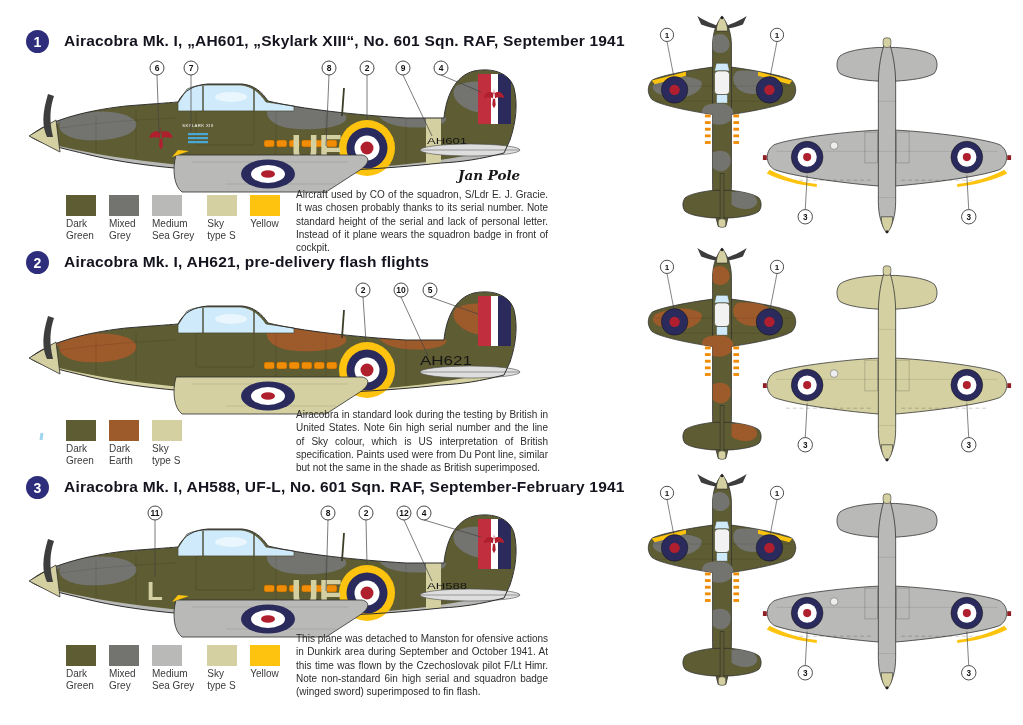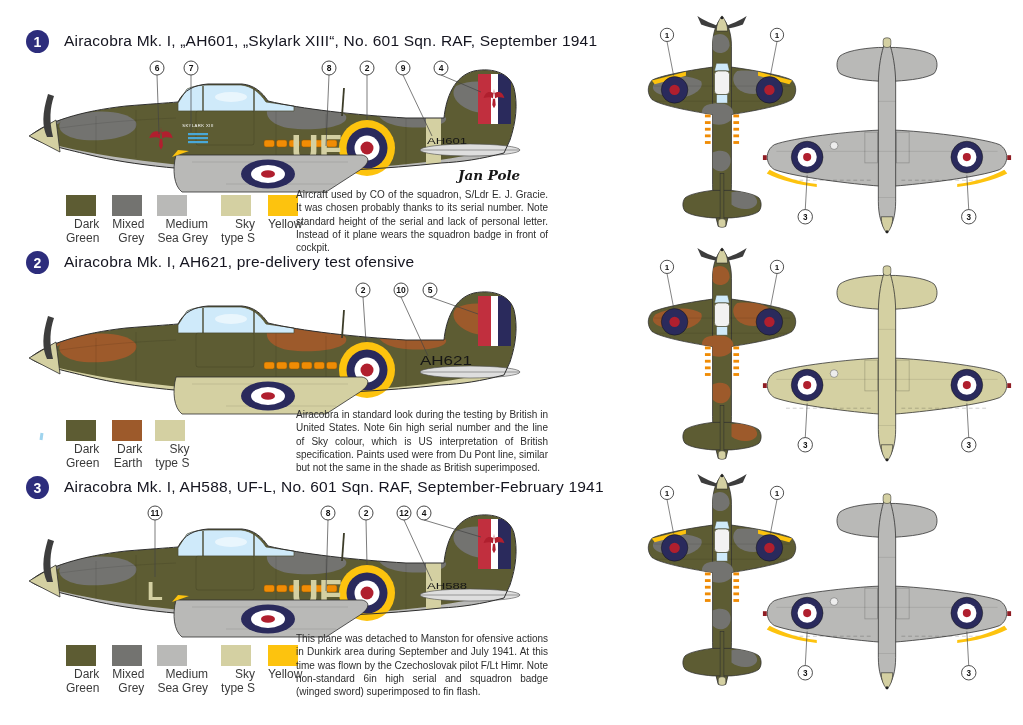--- a/index.html
+++ b/index.html
@@ -1,25 +1,25 @@
 <!DOCTYPE html>
 <html style="--darkGreen: #5d5c33; --mixedGrey: #737370; --mediumSeaGrey: #b9b9b7; --skyTypeS: #d4d0a2; --yellow: #fdc30e; --darkEarth: #9d5a2b; --roundelBlue: #2a2a5c; --roundelRed: #b01f2e; --flashRed: #c12f3e; --badgeNavy: #2d2d7c; --canopyBlue: #cfeafa; --exhaustOrange: #f08c05; --stripeBlue: #49a8d8;"><head>
 <meta charset="utf-8">
 <style>
   html,body{margin:0;padding:0;background:#fff}
   #page{position:relative;width:1023px;height:725px;background:#ffffff;overflow:hidden;
         font-family:"Liberation Sans",sans-serif;}
   .abs{position:absolute}
   .badge{width:23px;height:23px;border-radius:50%;background:var(--badgeNavy);color:#fff;
          font-weight:bold;font-size:14px;display:flex;align-items:center;justify-content:center}
-  .title{font-size:15.5px;font-weight:normal;color:#14141f;letter-spacing:.2px;white-space:nowrap}
+  .title{font-size:15.5px;font-weight:bold;color:#14141f;letter-spacing:.2px;white-space:nowrap}
   .desc{font-size:10px;color:#2d2d2d;text-align:justify;line-height:1.33;width:252px}
   .swatches{display:flex;gap:13px}
   .swatch .chip{width:30px;height:21px}
-  .swatch .lbl{font-size:12px;color:#3a3a3a;text-align:right;white-space:pre-line;line-height:1.15;margin-top:2px}
+  .swatch .lbl{font-size:10px;color:#3a3a3a;text-align:left;white-space:pre-line;line-height:1.15;margin-top:2px}
   .sig{font-family:"DejaVu Serif",serif;font-style:italic;font-weight:bold}
   svg text{font-family:"Liberation Sans",sans-serif}
   .cc{fill:#fff;stroke:#333;stroke-width:.9}
   .ct{font-size:8.5px;font-weight:bold;fill:#111;text-anchor:middle}
   .cl{stroke:#444;stroke-width:.7;fill:none}
   .pl{stroke:rgba(0,0,0,.16);stroke-width:.6;fill:none}
   .oln{fill:none;stroke:#2f2f2f;stroke-width:1}
   .frame{stroke:#4a4a32;stroke-width:1.4;fill:none}
 </style>
 </head>
@@ -235,21 +235,21 @@
       <line class="cl" x1="50" y1="183" x2="52" y2="147"></line>
         <circle class="cc" cx="50" cy="190" r="7.5"></circle>
         <text class="ct" x="50" y="193">3</text>
       <line class="cl" x1="220" y1="183" x2="218" y2="147"></line>
         <circle class="cc" cx="220" cy="190" r="7.5"></circle>
         <text class="ct" x="220" y="193">3</text>
     </g>
   </svg>
 
   <div class="abs badge" style="left:26px;top:251px">2</div>
-  <div class="abs title" style="left:64px;top:253px">Airacobra Mk. I, AH621, pre-delivery test ofensive</div>
+  <div class="abs title" style="left:64px;top:253px">Airacobra Mk. I, AH621, pre-delivery flash flights</div>
 
   <svg class="abs" style="left:26px;top:280px" width="520" height="135" viewBox="0 0 520 135">
     <defs>
         <clipPath id="fcl2">
           <path d="M4,78 C20,64 55,53 100,48 C125,46 140,45 152,44 C158,32 168,27 182,26 L216,26 C228,27 236,34 242,43 C275,51 330,57 380,60 L418,60 C420,40 428,18 448,13 C468,9 484,16 488,30 C492,46 490,64 484,82 L478,95 C455,101 436,104 415,105 C360,111 300,114 235,114 C170,114 105,107 64,97 C35,90 12,85 4,78 Z"></path>
         </clipPath>
       </defs>
     <g clip-path="url(#fcl2)">
       <path d="M4,78 C20,64 55,53 100,48 C125,46 140,45 152,44 C158,32 168,27 182,26 L216,26 C228,27 236,34 242,43 C275,51 330,57 380,60 L418,60 C420,40 428,18 448,13 C468,9 484,16 488,30 C492,46 490,64 484,82 L478,95 C455,101 436,104 415,105 C360,111 300,114 235,114 C170,114 105,107 64,97 C35,90 12,85 4,78 Z" fill="var(--darkGreen)"></path>
       <path d="M38,60 C68,50 100,52 110,64 C114,76 88,84 58,82 C38,80 26,70 38,60 Z" fill="var(--darkEarth)"></path>
@@ -525,21 +525,21 @@
     <div class="swatch">
         <div class="chip" style="background: rgb(212, 208, 162);"></div>
         <div class="lbl">Sky
 type S</div>
       </div>
     <div class="swatch">
         <div class="chip" style="background: rgb(253, 195, 14);"></div>
         <div class="lbl">Yellow</div>
       </div>
   </div>
-  <div class="abs desc" style="left:296px;top:632px">This plane was detached to Manston for ofensive actions in Dunkirk area during September and July 1941. At this time was flown by the Czechoslovak pilot F/Lt Himr. Note non-standard 6in high serial and squadron badge (winged sword) superimposed to fin flash.</div>
+  <div class="abs desc" style="left:296px;top:632px">This plane was detached to Manston for ofensive actions in Dunkirk area during September and October 1941. At this time was flown by the Czechoslovak pilot F/Lt Himr. Note non-standard 6in high serial and squadron badge (winged sword) superimposed to fin flash.</div>
 
   <svg class="abs" style="left:646px;top:472px" width="152" height="220" viewBox="0 0 160 232">
     <defs>
         <clipPath id="tcl3">
       <path d="M70,56 C40,60 12,66 6,70 C1,76 1,84 6,90 C14,96 44,102 70,106 L90,106 C116,102 146,96 154,90 C159,84 159,76 154,70 C148,66 120,60 90,56 Z"></path>
       <path d="M80,4 C87,10 90,22 90,34 L90,180 C90,196 88,210 84,224 L76,224 C72,210 70,196 70,180 L70,34 C70,22 73,10 80,4 Z"></path>
       <path d="M70,186 C54,188 44,191 41,194 C38,198 38,204 41,208 C46,212 58,214 70,215 L90,215 C102,214 114,212 119,208 C122,204 122,198 119,194 C116,191 106,188 90,186 Z"></path>
     </clipPath>
       </defs>
     <path d="M70,56 C40,60 12,66 6,70 C1,76 1,84 6,90 C14,96 44,102 70,106 L90,106 C116,102 146,96 154,90 C159,84 159,76 154,70 C148,66 120,60 90,56 Z" fill="var(--darkGreen)" stroke="#2f2f2f" stroke-width=".8"></path>

